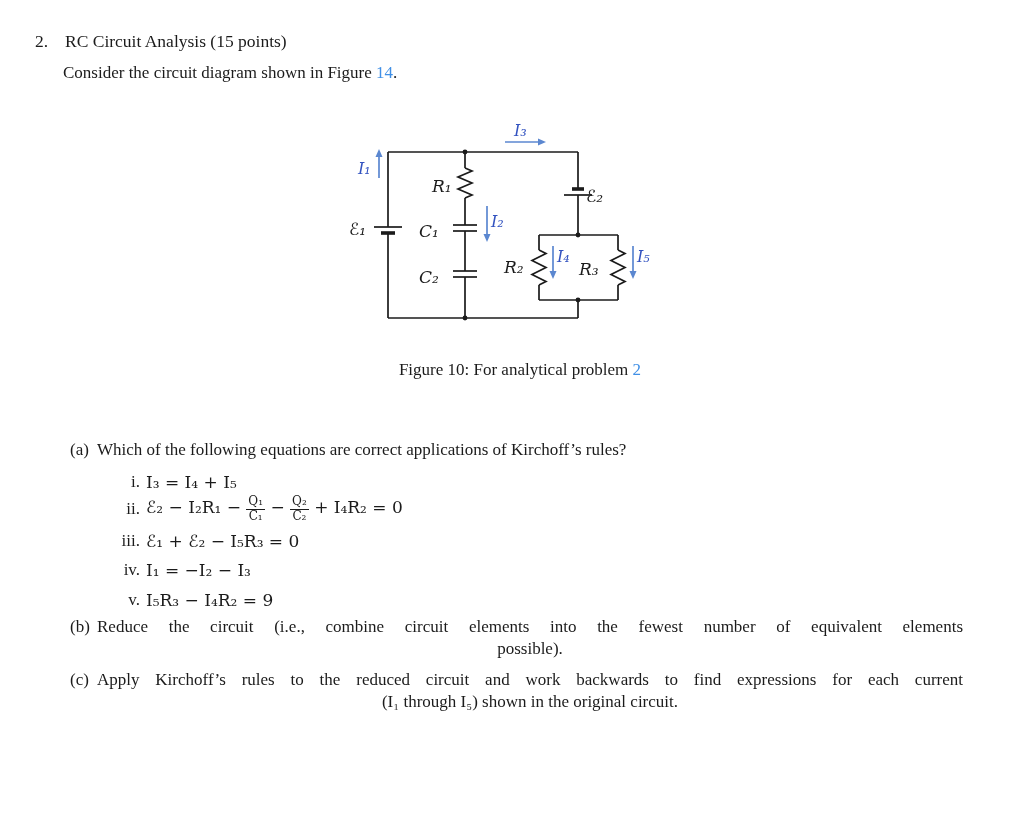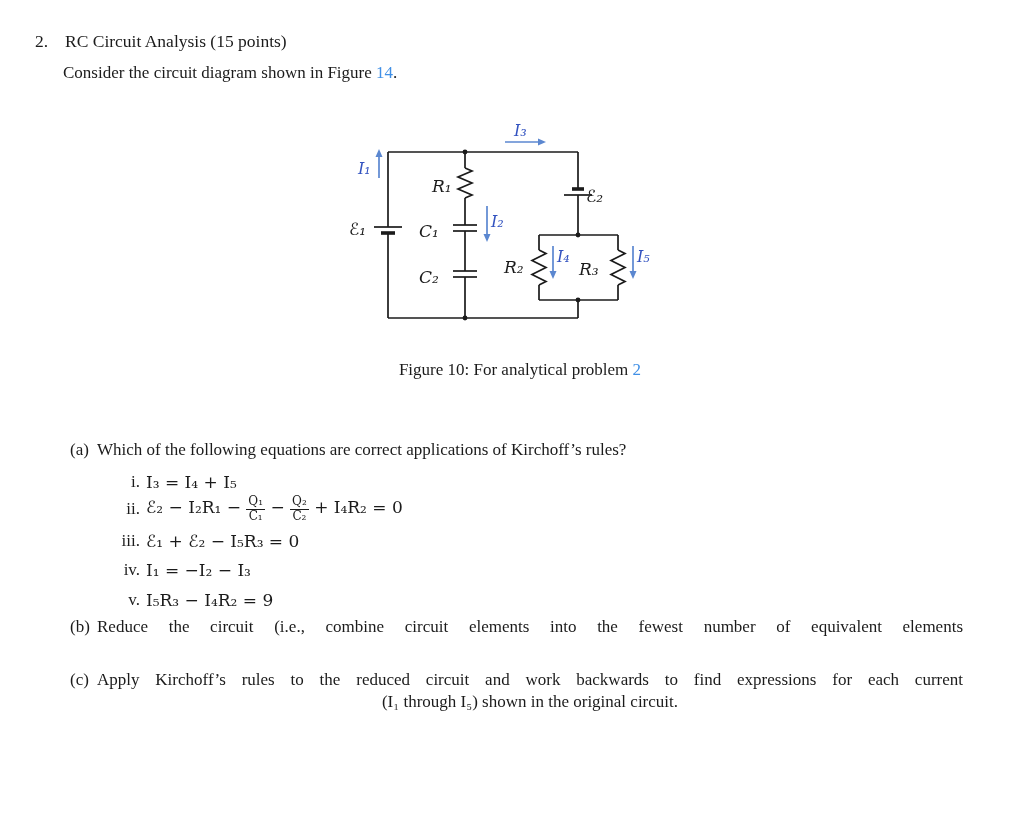--- a/index.html
+++ b/index.html
@@ -180,20 +180,21 @@
       <div class="eq-row">
         <span class="eq-num">v.</span>
         <span class="eq-body"><span>I₅R₃ − I₄R₂ = 9</span></span>
       </div>
     </div>
 
   <div id="part-b" class="abs body-txt part-row">
     <span class="part-label">(b)</span>
     <span class="part-body">
         <span class="pline just">Reduce the circuit (i.e., combine circuit elements into the fewest number of equivalent elements</span>
+        <span class="pline">possible).</span>
       </span>
   </div>
 
   <div id="part-c" class="abs body-txt part-row">
     <span class="part-label">(c)</span>
     <span class="part-body">
         <span class="pline just">Apply Kirchoff’s rules to the reduced circuit and work backwards to find expressions for each current</span>
         <span class="pline">(I₁ through I₅) shown in the original circuit.</span>
       </span>
   </div>

